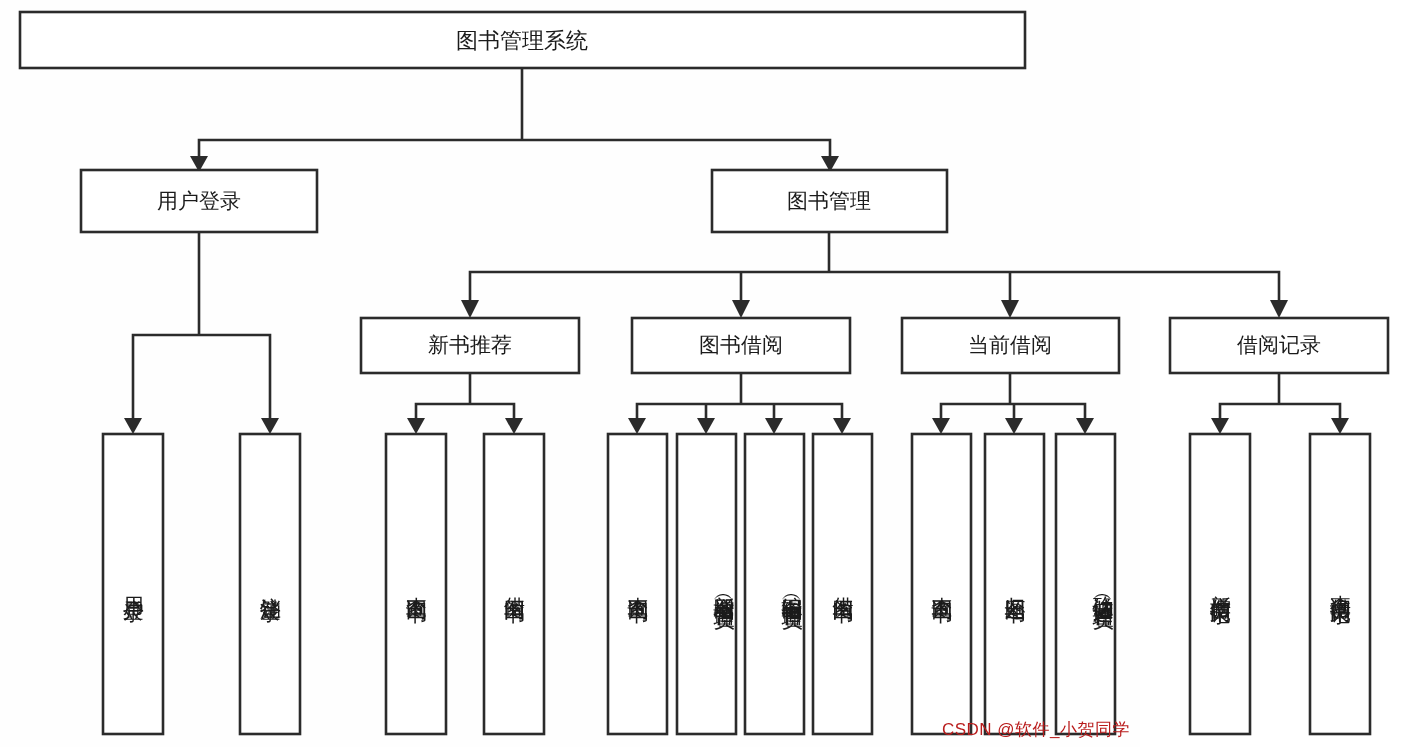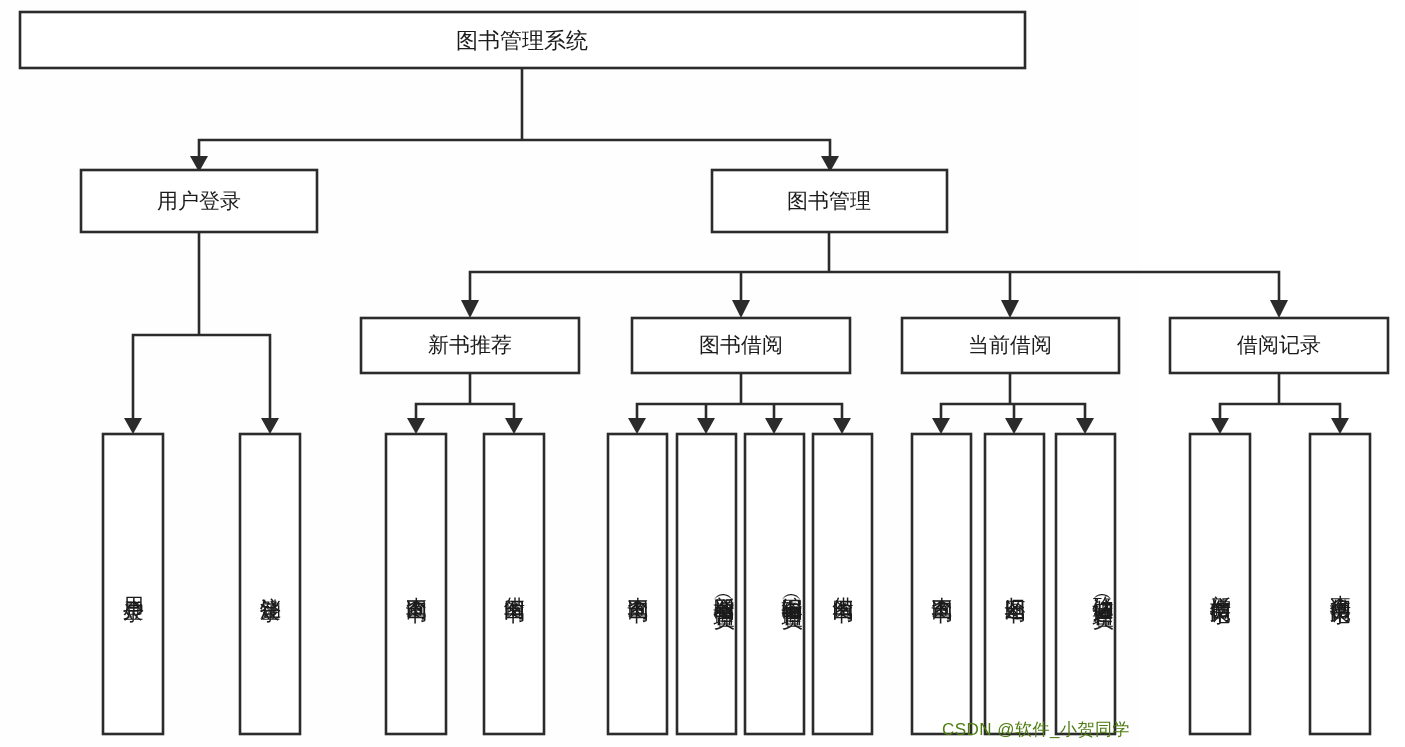--- a/index.html
+++ b/index.html
@@ -70,21 +70,21 @@
     text-align: center;
     pointer-events: none;
     white-space: nowrap;
   }
   .watermark {
     position: absolute;
     right: 10px;
     bottom: 6px;
     font-family: "Liberation Sans", "DejaVu Sans", sans-serif;
     font-size: 17px;
-    color: #4d7c0f;
+    color: #b91c1c;
     letter-spacing: 0.5px;
     white-space: nowrap;
   }
 </style>
 </head>
 <body>
 
 <div id="diagram-root">
 
   <svg id="flow" viewBox="0 0 1405 747">

